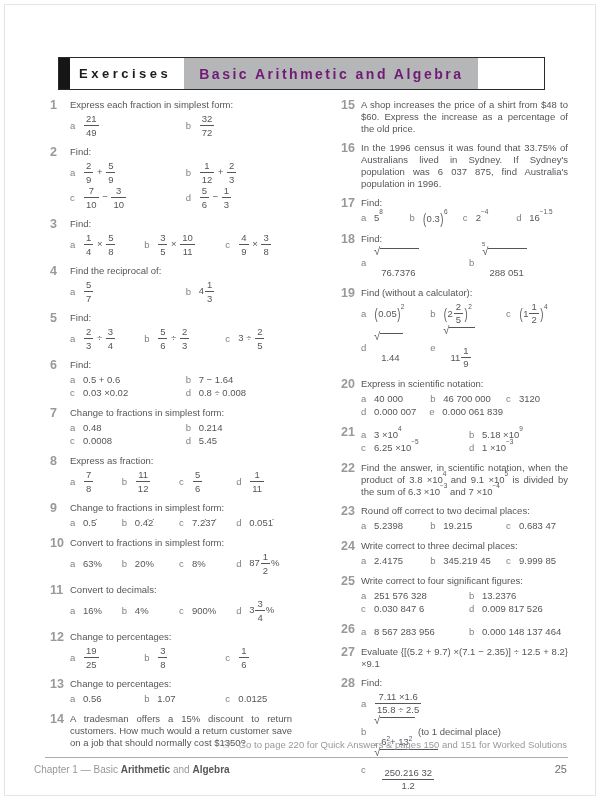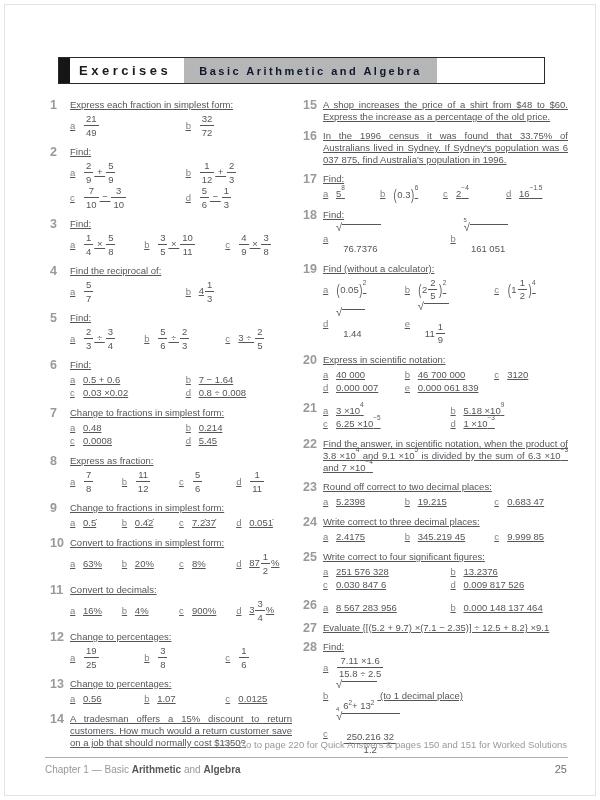--- a/index.html
+++ b/index.html
@@ -1,37 +1,37 @@
 <!DOCTYPE html>
 <html style="--ink: #54565a; --numgray: #97999b; --hdrgray: #b4b6b8;"><head>
 <meta charset="utf-8">
 <style>
   html,body{margin:0;padding:0;width:600px;height:800px;overflow:hidden;background:#ffffff;}
   body{font-family:"Liberation Sans","DejaVu Sans",sans-serif;color:var(--ink,#54565a);}
   .page{position:relative;width:600px;height:800px;box-sizing:border-box;background:#fff;}
   .page-frame{position:absolute;inset:4px;border:1px solid #e4e4e4;pointer-events:none;}
 
   
-  .header-bar{position:absolute;left:58px;top:57px;width:487px;height:27px;border:1.5px solid #2a2a2a;
+  .header-bar{position:absolute;left:58px;top:57px;width:487px;height:33px;border:1.5px solid #2a2a2a;
               display:flex;align-items:stretch;background:#fff;box-sizing:border-box;}
   .black-tab{width:11px;background:#161616;}
   .tab-label{display:flex;align-items:center;padding:0 13px 0 9px;font-size:13px;font-weight:bold;
              letter-spacing:3.5px;color:#1b1b1b;white-space:nowrap;}
   .title-box{display:flex;align-items:center;background:var(--hdrgray,#b4b6b8);padding:8px 15px;
-             font-size:11px;font-weight:bold;letter-spacing:2.5px;color:#0f172a;white-space:nowrap;}
+             font-size:14px;font-weight:bold;letter-spacing:2.5px;color:#701a75;white-space:nowrap;}
 
   
   .columns{position:absolute;left:50px;right:32px;top:99px;display:flex;gap:11px;}
   .col{min-width:0;}
   .col0{width:242px;flex:none;}
-  .col1{flex:1;}
+  .col1{flex:1;margin-left:38px;}
 
   .problem{display:flex;margin-bottom:7px;}
   .pnum{width:20px;min-width:20px;font-size:12.5px;line-height:12px;font-weight:bold;color:var(--numgray,#97999b);}
-  .pbody{flex:1;min-width:0;text-decoration:underline;}
+  .pbody{flex:1;min-width:0;}
   .ptext{font-size:9.5px;line-height:12px;text-align:justify;}
   .parts{margin-top:3px;}
   .prow{display:grid;column-gap:4px;margin:2px 0;align-items:center;min-height:11px;}
   .c1{grid-template-columns:1fr;}
   .c2{grid-template-columns:1.05fr 1fr;}
   .c3{grid-template-columns:1fr 1.1fr 0.95fr;}
   .c4{grid-template-columns:0.9fr 1fr 1fr 1.05fr;}
   .part{display:flex;align-items:center;font-size:9.5px;line-height:11px;}
   .plabel{color:#7e8083;width:13px;min-width:13px;}
   .pmath{white-space:nowrap;}
@@ -48,21 +48,21 @@
   .bigp{display:inline-flex;align-items:center;vertical-align:middle;}
   .bp{display:inline-block;transform:scaleY(1.55);transform-origin:center;padding:0 0.5px;}
   .bpc{display:inline-flex;align-items:center;}
   .bold{font-weight:bold;color:#55575a;}
 
   
   .footer-note{position:absolute;right:33px;top:739px;font-size:9.5px;color:#96989b;
                display:flex;align-items:center;gap:5px;white-space:nowrap;}
   .hand-icon{font-size:13px;line-height:10px;color:#8a8c8f;}
   .footer-rule{position:absolute;left:45px;right:32px;top:757px;border-top:1px solid #aaacae;}
-  .footer-line{position:absolute;left:45px;right:33px;top:763px;display:flex;justify-content:space-between;
+  .footer-line{position:absolute;left:34px;right:33px;top:763px;display:flex;justify-content:space-between;
                align-items:baseline;font-size:10px;color:#95979a;}
   .page-num{font-size:11px;color:#6d6f72;}
 </style>
 </head>
 <body>
 
 <div class="page">
   <div class="page-frame"></div>
 
   <div class="header-bar">
@@ -446,21 +446,21 @@
                   <div class="pmath"><span class="sqrt">
                       <span class="rad">√</span>
                       <span class="radcontent">76.7376</span>
                     </span></div>
                 </div>
                 <div class="part">
                   <div class="plabel">b</div>
                   <div class="pmath"><span class="sqrt">
                       <sup class="rootindex">5</sup>
                       <span class="rad">√</span>
-                      <span class="radcontent">161 051</span>
+                      <span class="radcontent">288 051</span>
                     </span></div>
                 </div>
               </div>
             </div>
           </div>
         </div>
         <div class="problem">
           <div class="pnum">19</div>
           <div class="pbody">
             <div class="ptext">Find (without a calculator):</div>

